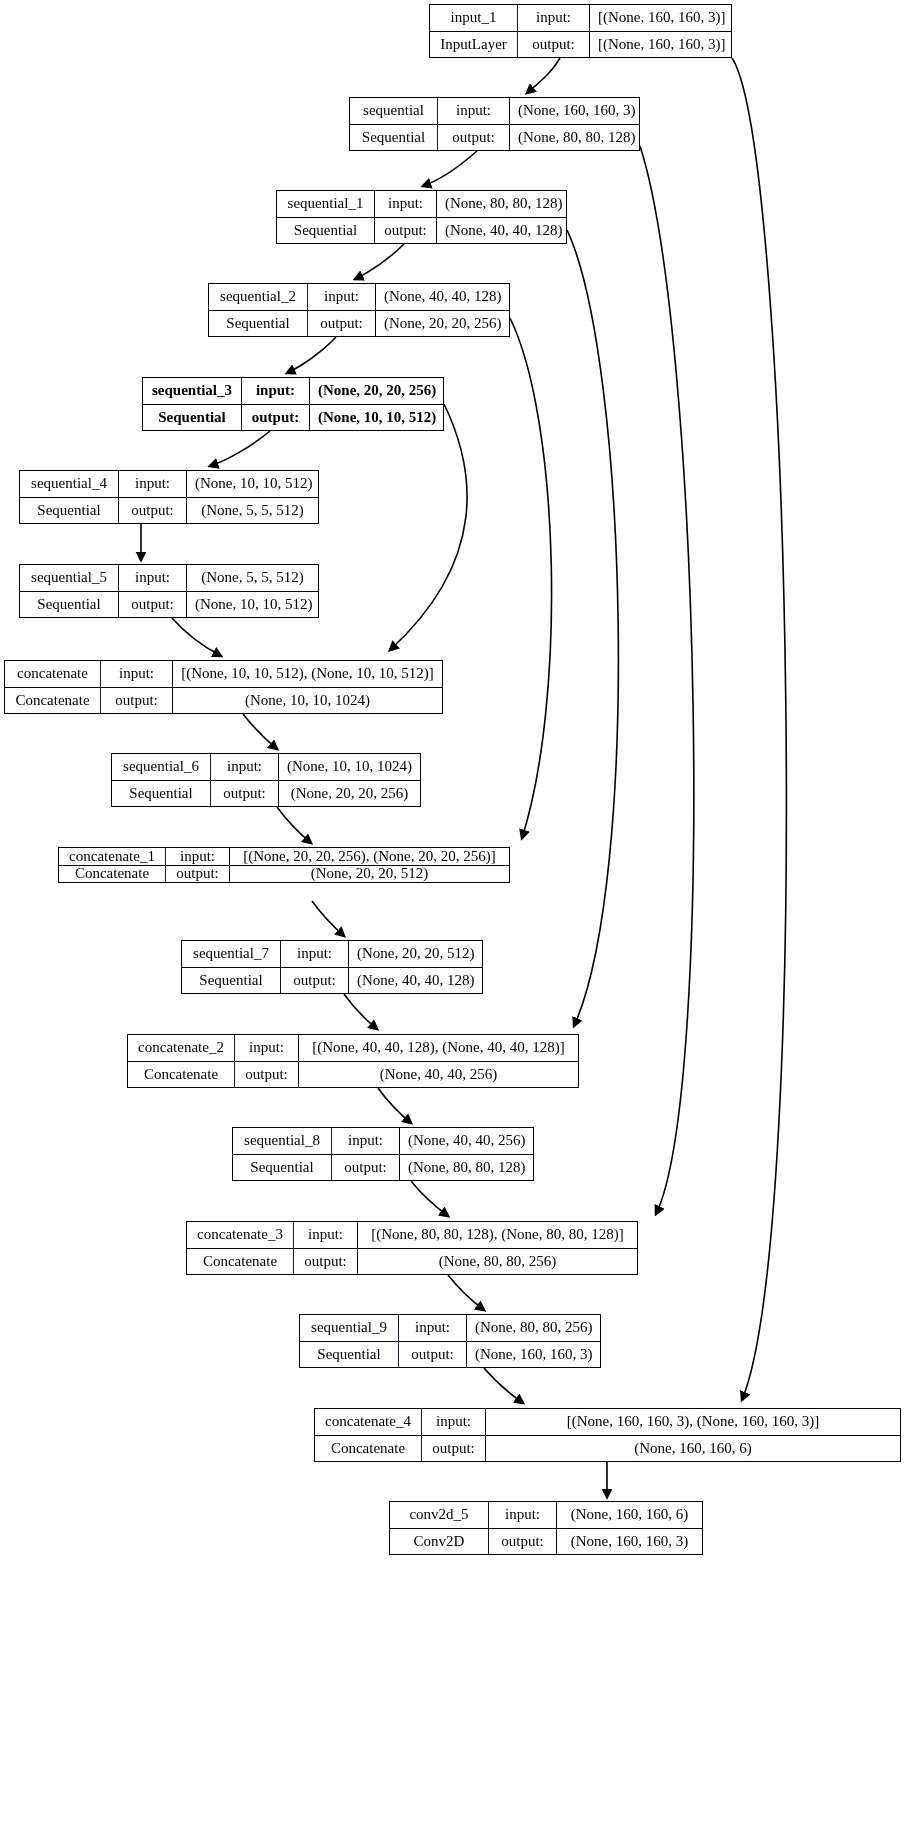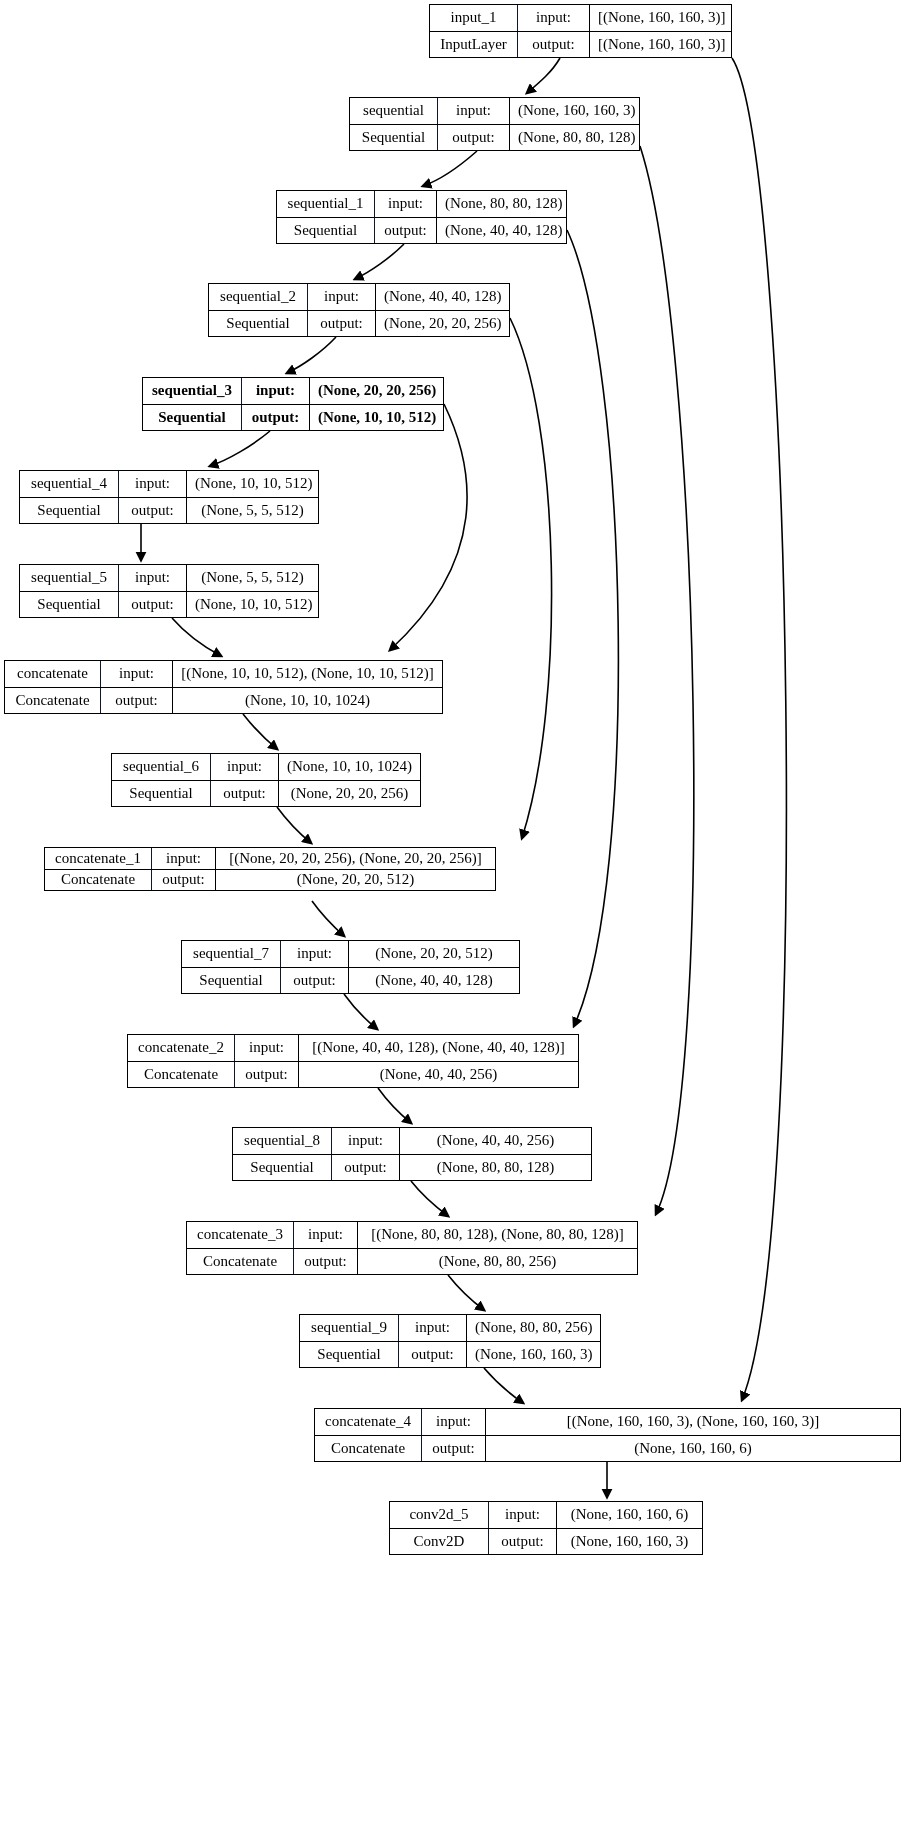--- a/index.html
+++ b/index.html
@@ -156,33 +156,33 @@
         <div class="cell c-name" style="width: 99px; flex: 0 0 99px;">sequential_6</div>
         <div class="cell c-io" style="flex: 0 0 68px;">input:</div>
         <div class="cell c-val">(None, 10, 10, 1024)</div>
       </div>
       <div class="row r2">
         <div class="cell c-name" style="width: 99px; flex: 0 0 99px;">Sequential</div>
         <div class="cell c-io" style="flex: 0 0 68px;">output:</div>
         <div class="cell c-val">(None, 20, 20, 256)</div>
       </div>
     </div>
-    <div class="node merged" style="left: 44px; top: 847px; width: 452px; height: 44px;">
+    <div class="node merged" style="left: 58px; top: 847px; width: 452px; height: 36px;">
       <div class="row r1">
         <div class="cell c-name" style="width: 107px; flex: 0 0 107px;">concatenate_1</div>
         <div class="cell c-io" style="flex: 0 0 64px;">input:</div>
         <div class="cell c-val">[(None, 20, 20, 256), (None, 20, 20, 256)]</div>
       </div>
       <div class="row r2">
         <div class="cell c-name" style="width: 107px; flex: 0 0 107px;">Concatenate</div>
         <div class="cell c-io" style="flex: 0 0 64px;">output:</div>
         <div class="cell c-val">(None, 20, 20, 512)</div>
       </div>
     </div>
-    <div class="node" style="left: 181px; top: 940px; width: 339px; height: 54px;">
+    <div class="node" style="left: 181px; top: 940px; width: 302px; height: 54px;">
       <div class="row r1">
         <div class="cell c-name" style="width: 99px; flex: 0 0 99px;">sequential_7</div>
         <div class="cell c-io" style="flex: 0 0 68px;">input:</div>
         <div class="cell c-val">(None, 20, 20, 512)</div>
       </div>
       <div class="row r2">
         <div class="cell c-name" style="width: 99px; flex: 0 0 99px;">Sequential</div>
         <div class="cell c-io" style="flex: 0 0 68px;">output:</div>
         <div class="cell c-val">(None, 40, 40, 128)</div>
       </div>
@@ -192,21 +192,21 @@
         <div class="cell c-name" style="width: 107px; flex: 0 0 107px;">concatenate_2</div>
         <div class="cell c-io" style="flex: 0 0 64px;">input:</div>
         <div class="cell c-val">[(None, 40, 40, 128), (None, 40, 40, 128)]</div>
       </div>
       <div class="row r2">
         <div class="cell c-name" style="width: 107px; flex: 0 0 107px;">Concatenate</div>
         <div class="cell c-io" style="flex: 0 0 64px;">output:</div>
         <div class="cell c-val">(None, 40, 40, 256)</div>
       </div>
     </div>
-    <div class="node" style="left: 232px; top: 1127px; width: 360px; height: 54px;">
+    <div class="node" style="left: 232px; top: 1127px; width: 302px; height: 54px;">
       <div class="row r1">
         <div class="cell c-name" style="width: 99px; flex: 0 0 99px;">sequential_8</div>
         <div class="cell c-io" style="flex: 0 0 68px;">input:</div>
         <div class="cell c-val">(None, 40, 40, 256)</div>
       </div>
       <div class="row r2">
         <div class="cell c-name" style="width: 99px; flex: 0 0 99px;">Sequential</div>
         <div class="cell c-io" style="flex: 0 0 68px;">output:</div>
         <div class="cell c-val">(None, 80, 80, 128)</div>
       </div>

